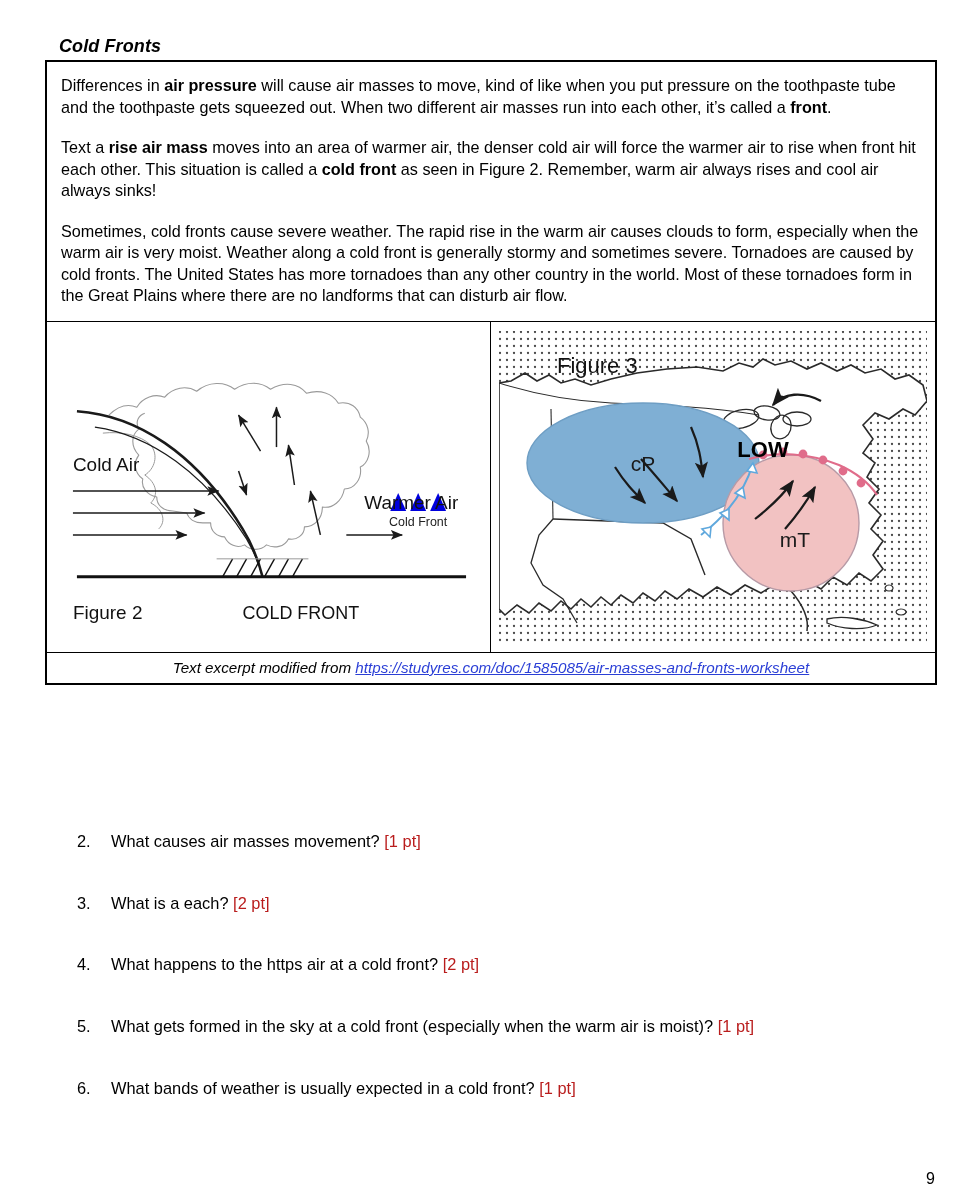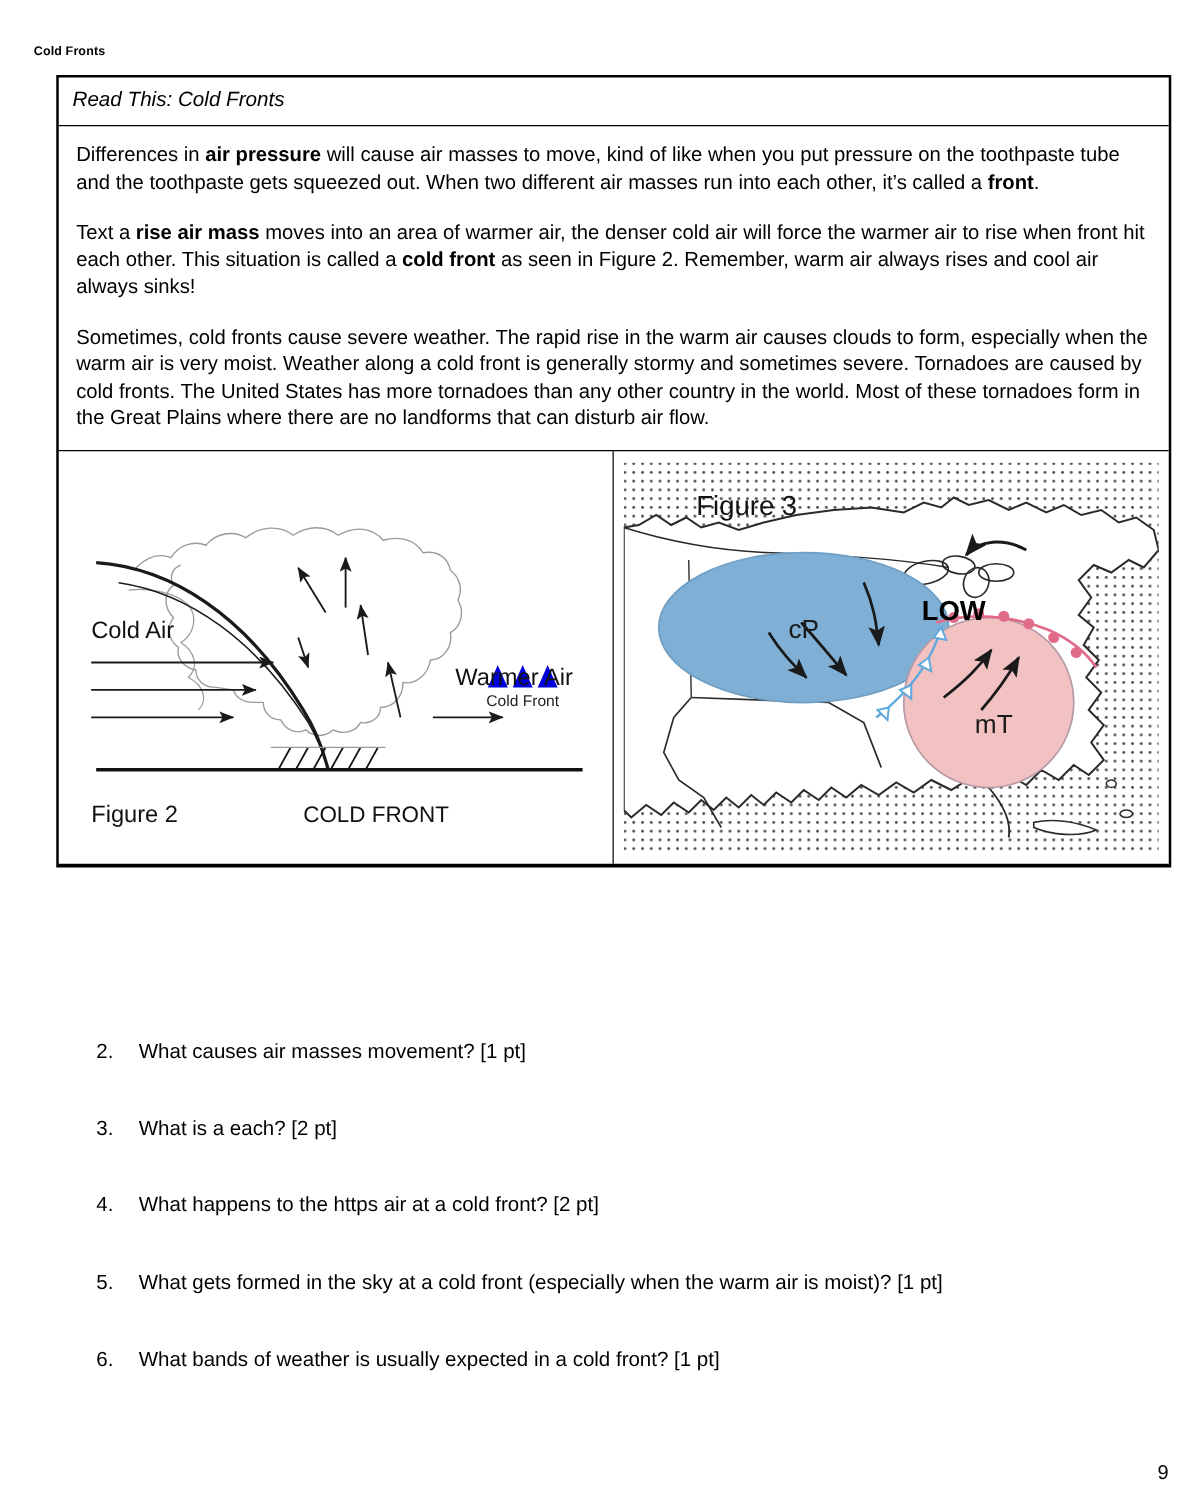--- a/index.html
+++ b/index.html
@@ -19,25 +19,26 @@
   .page {
     position: absolute;
     left: 0; top: 0;
     width: 962px;
     height: 1200px;
   }
 
   
   .section-heading {
     position: absolute;
-    left: 27px;
+    left: 59px;
     top: 36px;
-    font-size: 10px;
+    font-size: 18px;
     font-weight: bold;
     letter-spacing: 0.1px;
+    font-style: italic;
   }
 
   
   .read-box {
     position: absolute;
     left: 45px;
     top: 60px;
     width: 892px;
     border: 2px solid #000;
     box-sizing: border-box;
@@ -114,21 +115,21 @@
     line-height: 1.2;
     padding-left: 66px;
     margin-bottom: 42px;
   }
   .q-num {
     position: absolute;
     left: 32px;
     top: 0;
   }
   .q-pts {
-    color: #000000;
+    color: #b91c1c;
   }
 
   
   .page-number {
     position: absolute;
     right: 27px;
     bottom: 12px;
     font-size: 16px;
   }
 
@@ -137,21 +138,20 @@
 </style>
 </head>
 <body>
 
 <div class="page">
 
   <div class="section-heading">Cold Fronts</div>
 
   <div class="read-box">
 
-    <div class="read-header">Read This: Cold Fronts</div>
 
     <div class="read-body">
       <p><span>Differences in </span><b>air pressure</b><span> will cause air masses to move, kind of like when you put pressure on the toothpaste tube and the toothpaste gets squeezed out. When two different air masses run into each other, it’s called a </span><b>front</b><span>.</span></p>
       <p><span>Text a </span><b>rise air mass</b><span> moves into an area of warmer air, the denser cold air will force the warmer air to rise when front hit each other. This situation is called a </span><b>cold front</b><span> as seen in Figure 2. Remember, warm air always rises and cool air always sinks!</span></p>
       <p><span>Sometimes, cold fronts cause severe weather. The rapid rise in the warm air causes clouds to form, especially when the warm air is very moist. Weather along a cold front is generally stormy and sometimes severe. Tornadoes are caused by cold fronts. The United States has more tornadoes than any other country in the world. Most of these tornadoes form in the Great Plains where there are no landforms that can disturb air flow.</span></p>
     </div>
 
     <div class="figures-row">
 
       <div class="fig-cell-left">
@@ -316,20 +316,23 @@
 
           <text x="66" y="50" font-family="Liberation Sans, sans-serif" font-size="22" fill="#111">Figure 3</text>
           <text x="152" y="148" text-anchor="middle" font-family="Liberation Sans, sans-serif" font-size="21" fill="#1a1a1a">cP</text>
           <text x="304" y="224" text-anchor="middle" font-family="Liberation Sans, sans-serif" font-size="21" fill="#1a1a1a">mT</text>
           <text x="272" y="134" text-anchor="middle" font-family="Liberation Sans, sans-serif" font-size="22" font-weight="bold" fill="#000">LOW</text>
         </svg>
       </div>
 
     </div>
 
+    <div class="caption-row">
+      <span>Text excerpt modified from </span><a class="caption-link" href="#">https://studyres.com/doc/1585085/air-masses-and-fronts-worksheet</a>
+    </div>
 
   </div>
 
   <div class="questions">
     <div class="q-item">
       <span class="q-num">2.</span>
       <span>What causes air masses movement?</span>
       <span class="q-pts">[1 pt]</span>
     </div>
     <div class="q-item">

